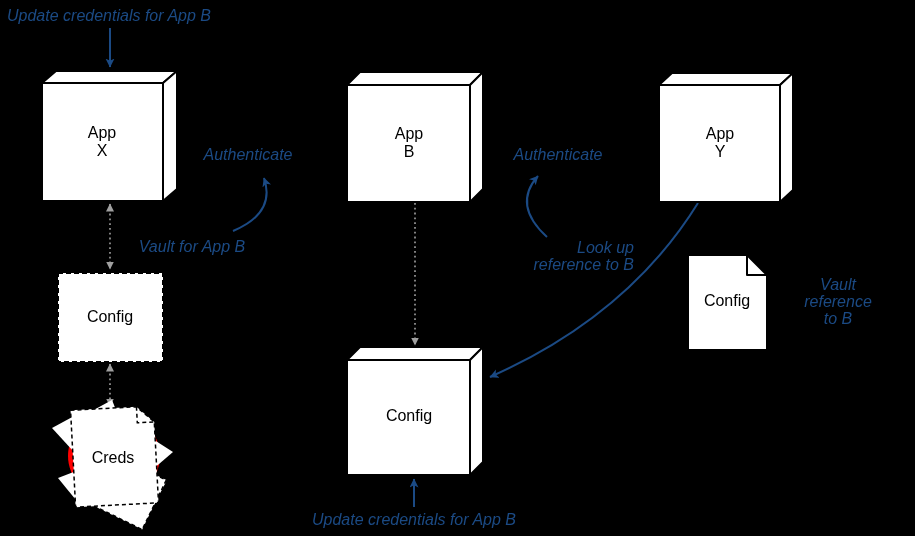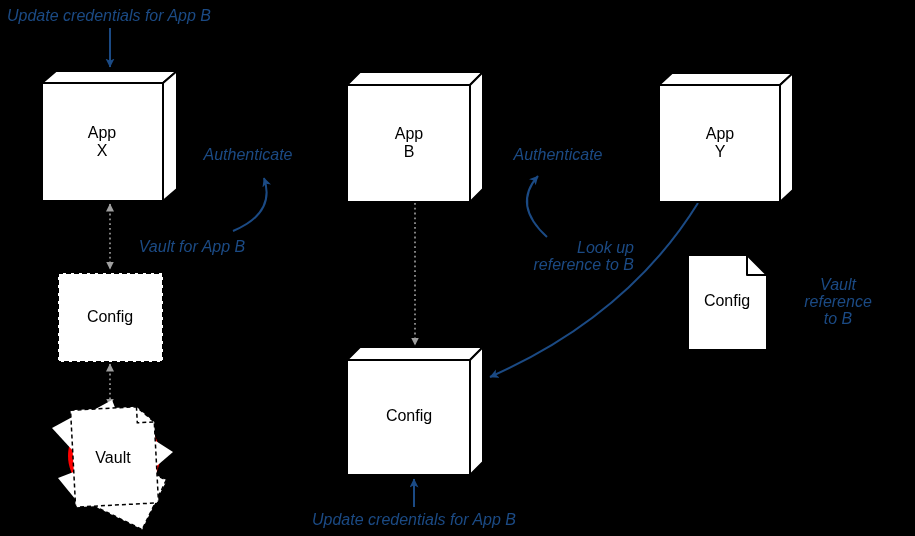--- a/index.html
+++ b/index.html
@@ -98,21 +98,21 @@
   </svg>
 
   <div class="lbl" style="left:102px;top:142px">App
 X</div>
   <div class="lbl" style="left:409px;top:143px">App
 B</div>
   <div class="lbl" style="left:720px;top:143px">App
 Y</div>
   <div class="lbl" style="left:409px;top:416px">Config</div>
   <div class="lbl" style="left:110px;top:317px">Config</div>
-  <div class="lbl" style="left:113px;top:458px">Vault</div>
+  <div class="lbl" style="left:113px;top:458px">Creds</div>
   <div class="lbl" style="left:727px;top:301px">Config</div>
 
   <div class="ann" style="left:109px;top:15px">Update credentials for App B</div>
   <div class="ann" style="left:248px;top:154px">Authenticate</div>
   <div class="ann" style="left:192px;top:246px">Vault for App B</div>
   <div class="ann" style="left:558px;top:154px">Authenticate</div>
   <div class="ann" style="left:838px;top:301px">Vault reference to B</div>
   <div class="ann anchored" style="right:281px;top:239px">Look up
 reference to B</div>
   <div class="ann" style="left:414px;top:519px">Update credentials for App B</div>

